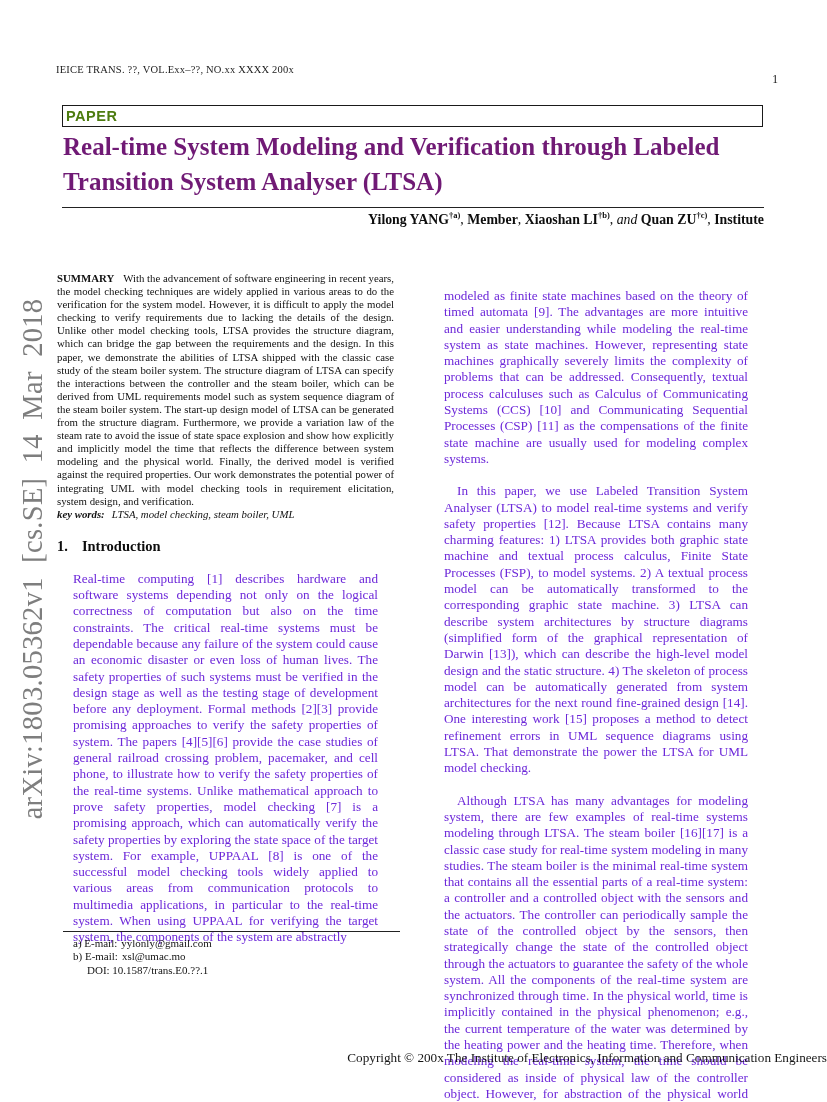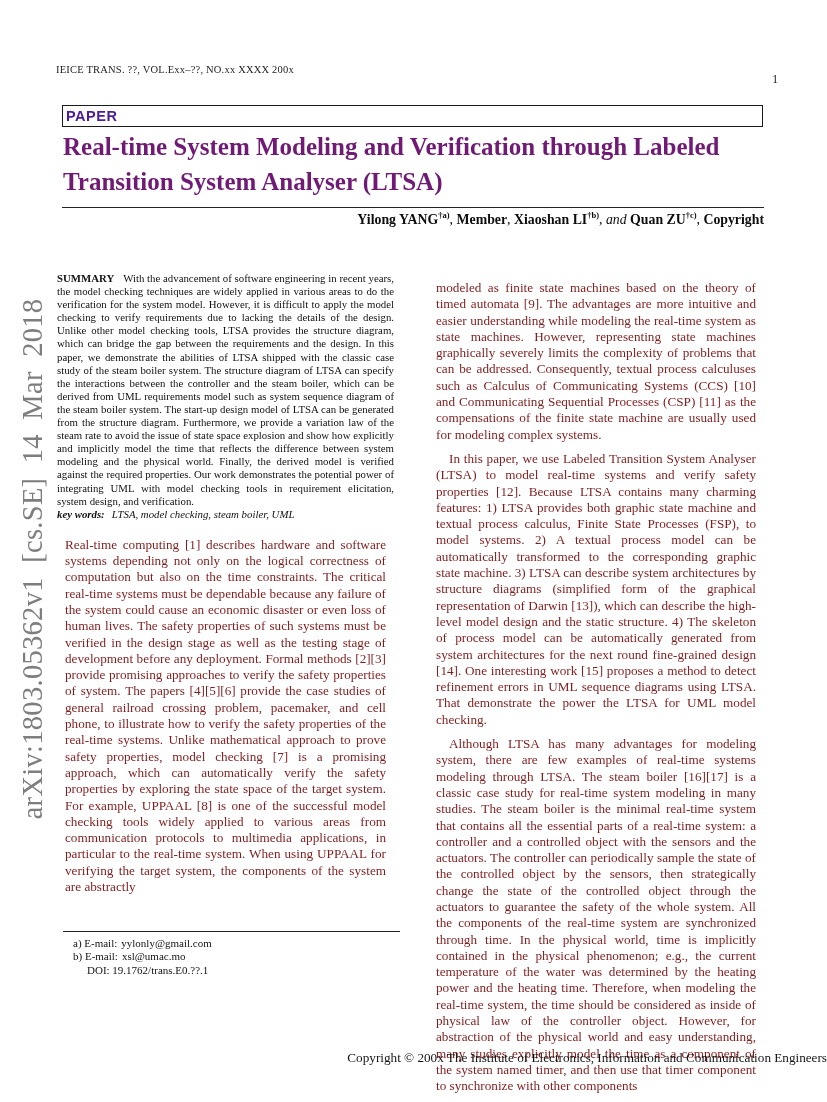--- a/index.html
+++ b/index.html
@@ -41,21 +41,21 @@
     border: 1.5px solid #1a1a1a;
     display: flex;
     align-items: center;
   }
   .paper-banner .label {
     font-family: "Liberation Sans", sans-serif;
     font-size: 14.5px;
     font-weight: 600;
     letter-spacing: 0.5px;
     padding-left: 3px;
-    color: #4c1d95;
+    color: #4d7c0f;
   }
   .paper-title {
     position: absolute;
     left: 63px;
     top: 129px;
     width: 692px;
     font-size: 25px;
     font-weight: bold;
     line-height: 35px;
     color: #701a75;
@@ -122,22 +122,22 @@
     color: #0d0d0d;
   }
   .section-heading .sec-num {
     display: inline-block;
     margin-right: 14px;
   }
   .body-par {
     font-size: 13.2px;
     line-height: 16.3px;
     text-align: justify;
-    margin: 8px;
-    color: #7f1d1d;
+    margin: 16px;
+    color: #6d28d9;
   }
   .col-left .body-par { margin-top: 16px; }
   .col-right .body-par.indent { text-indent: 13px; }
   .footnote {
     position: absolute;
     left: 63px;
     top: 931px;
     width: 337px;
     border-top: 1px solid #222222;
     padding-top: 5px;
@@ -184,40 +184,43 @@
 
   <div class="paper-banner">
     <span class="label">PAPER</span>
   </div>
 
   <h1 class="paper-title" style="margin:0;">Real-time System Modeling and Verification through Labeled Transition System Analyser (LTSA)</h1>
 
   <div class="author-rule"></div>
 
   <div class="authors-line">
-    <span class="bold">Yilong YANG</span><sup>†a)</sup><span>, </span><span class="bolditalic">Member</span><span>, </span><span class="bold">Xiaoshan LI</span><sup>†b)</sup><span>, </span><span class="italic">and </span><span class="bold">Quan ZU</span><sup>†c)</sup><span>, </span><span class="bolditalic">Copyright</span>
+    <span class="bold">Yilong YANG</span><sup>†a)</sup><span>, </span><span class="bolditalic">Member</span><span>, </span><span class="bold">Xiaoshan LI</span><sup>†b)</sup><span>, </span><span class="italic">and </span><span class="bold">Quan ZU</span><sup>†c)</sup><span>, </span><span class="bolditalic">Institute</span>
   </div>
 
   <div class="col col-left">
     <p class="abstract">
       <span class="summary-label">SUMMARY</span><span>With the advancement of software engineering in recent years, the model checking techniques are widely applied in various areas to do the verification for the system model. However, it is difficult to apply the model checking to verify requirements due to lacking the details of the design. Unlike other model checking tools, LTSA provides the structure diagram, which can bridge the gap between the requirements and the design. In this paper, we demonstrate the abilities of LTSA shipped with the classic case study of the steam boiler system. The structure diagram of LTSA can specify the interactions between the controller and the steam boiler, which can be derived from UML requirements model such as system sequence diagram of the steam boiler system. The start-up design model of LTSA can be generated from the structure diagram. Furthermore, we provide a variation law of the steam rate to avoid the issue of state space explosion and show how explicitly and implicitly model the time that reflects the difference between system modeling and the physical world. Finally, the derived model is verified against the required properties. Our work demonstrates the potential power of integrating UML with model checking tools in requirement elicitation, system design, and verification.</span>
     </p>
     <p class="keywords">
       <span class="kw-label">key words:</span><span>LTSA, model checking, steam boiler, UML</span>
     </p>
+    <h2 class="section-heading">
+      <span class="sec-num">1.</span><span>Introduction</span>
+    </h2>
     <p class="body-par">Real-time computing [1] describes hardware and software systems depending not only on the logical correctness of computation but also on the time constraints. The critical real-time systems must be dependable because any failure of the system could cause an economic disaster or even loss of human lives. The safety properties of such systems must be verified in the design stage as well as the testing stage of development before any deployment. Formal methods [2][3] provide promising approaches to verify the safety properties of system. The papers [4][5][6] provide the case studies of general railroad crossing problem, pacemaker, and cell phone, to illustrate how to verify the safety properties of the real-time systems. Unlike mathematical approach to prove safety properties, model checking [7] is a promising approach, which can automatically verify the safety properties by exploring the state space of the target system. For example, UPPAAL [8] is one of the successful model checking tools widely applied to various areas from communication protocols to multimedia applications, in particular to the real-time system. When using UPPAAL for verifying the target system, the components of the system are abstractly</p>
   </div>
 
   <div class="col col-right">
     <p class="body-par">modeled as finite state machines based on the theory of timed automata [9]. The advantages are more intuitive and easier understanding while modeling the real-time system as state machines. However, representing state machines graphically severely limits the complexity of problems that can be addressed. Consequently, textual process calculuses such as Calculus of Communicating Systems (CCS) [10] and Communicating Sequential Processes (CSP) [11] as the compensations of the finite state machine are usually used for modeling complex systems.</p>
     <p class="body-par indent">In this paper, we use Labeled Transition System Analyser (LTSA) to model real-time systems and verify safety properties [12]. Because LTSA contains many charming features: 1) LTSA provides both graphic state machine and textual process calculus, Finite State Processes (FSP), to model systems. 2) A textual process model can be automatically transformed to the corresponding graphic state machine. 3) LTSA can describe system architectures by structure diagrams (simplified form of the graphical representation of Darwin [13]), which can describe the high-level model design and the static structure. 4) The skeleton of process model can be automatically generated from system architectures for the next round fine-grained design [14]. One interesting work [15] proposes a method to detect refinement errors in UML sequence diagrams using LTSA. That demonstrate the power the LTSA for UML model checking.</p>
     <p class="body-par indent">Although LTSA has many advantages for modeling system, there are few examples of real-time systems modeling through LTSA. The steam boiler [16][17] is a classic case study for real-time system modeling in many studies. The steam boiler is the minimal real-time system that contains all the essential parts of a real-time system: a controller and a controlled object with the sensors and the actuators. The controller can periodically sample the state of the controlled object by the sensors, then strategically change the state of the controlled object through the actuators to guarantee the safety of the whole system. All the components of the real-time system are synchronized through time. In the physical world, time is implicitly contained in the physical phenomenon; e.g., the current temperature of the water was determined by the heating power and the heating time. Therefore, when modeling the real-time system, the time should be considered as inside of physical law of the controller object. However, for abstraction of the physical world and easy understanding, many studies explicitly model the time as a component of the system named timer, and then use that timer component to synchronize with other components</p>
   </div>
 
   <div class="footnote">
     <p class="email-line"><span>a) E-mail:</span><span class="email-value">yylonly@gmail.com</span></p>
     <p class="email-line"><span>b) E-mail:</span><span class="email-value">xsl@umac.mo</span></p>
-    <p class="doi-line">DOI: 19.1762/trans.E0.??.1</p>
+    <p class="doi-line">DOI: 10.1587/trans.E0.??.1</p>
   </div>
 
   <div class="copyright-footer">Copyright © 200x The Institute of Electronics, Information and Communication Engineers</div>
 
 </div>
 
 </body></html>

